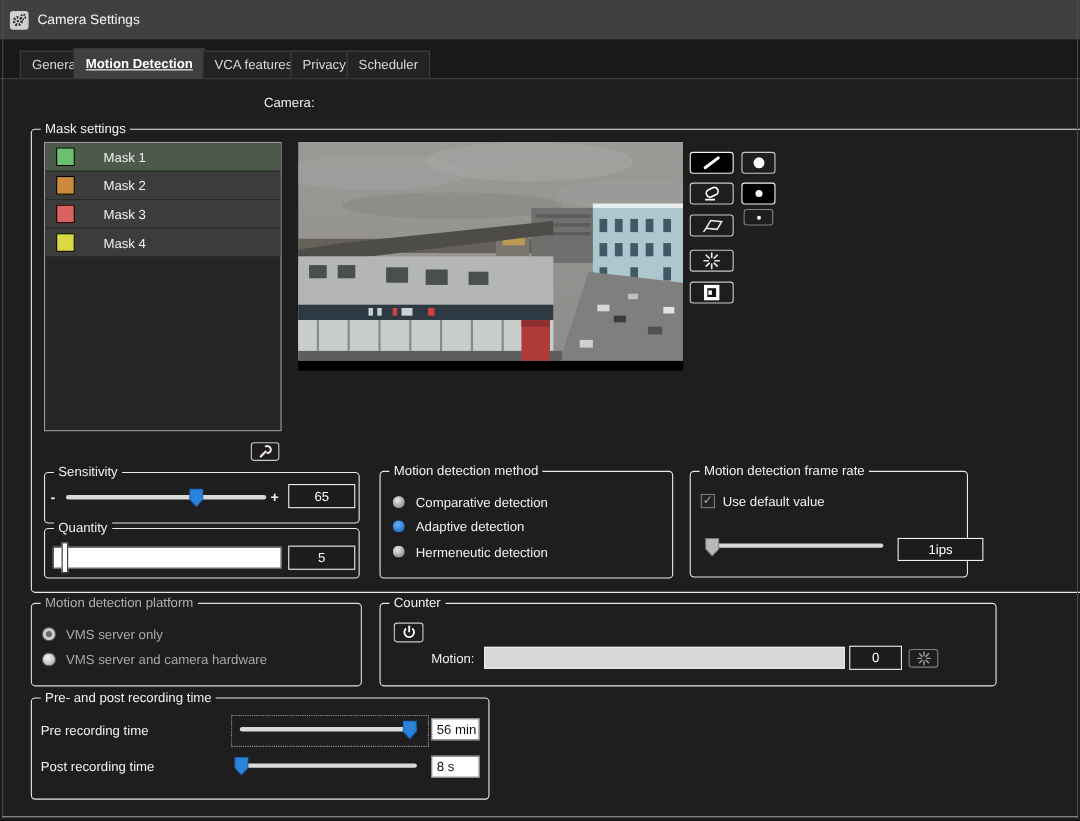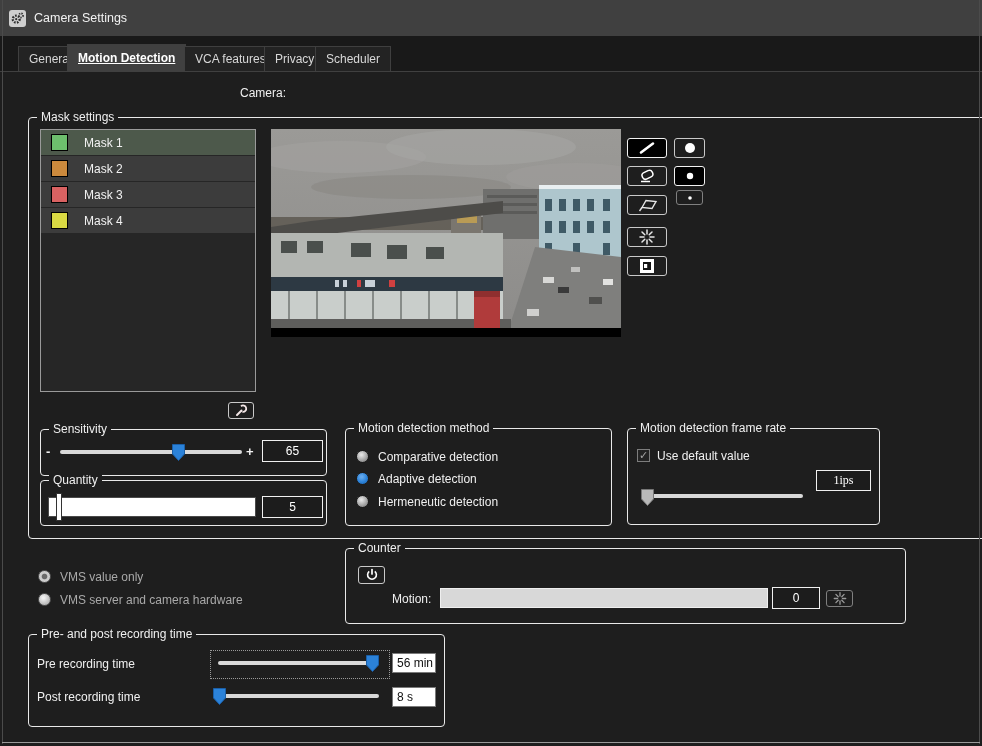--- a/index.html
+++ b/index.html
@@ -22,21 +22,21 @@
   
   .groupbox{position:absolute;border:1px solid #e9e9e9;border-radius:4px;}
   .groupbox.dim{border-color:#dcdcdc;}
   .legend{position:absolute;top:-8px;left:8px;background:#1e1e1e;padding:0 4px;font-size:12px;color:#f0f0f0;white-space:nowrap;}
   .legend.gray{color:#b0b0b0;}
   
   #mask-list{left:40px;top:129px;width:216px;height:263px;background:#262626;border:1px solid #9a9a9a;box-sizing:border-box;}
   .mask-row{height:25px;margin-bottom:1px;background:#3c3c3c;display:flex;align-items:center;}
   .mask-row.selected{background:#4d594b;}
   .swatch{width:15px;height:15px;border:1px solid #000;margin-left:10px;}
-  .mask-label{margin-left:16px;color:#f2f2f2;}
+  .mask-label{margin-left:26px;color:#f2f2f2;}
   
   .toolbtn{position:absolute;border:1px solid #c9c9c9;border-radius:3px;background:#1e1e1e;
            display:flex;align-items:center;justify-content:center;box-sizing:border-box;}
   .toolbtn.active{background:#000;border-color:#f2f2f2;}
   .toolbtn.dimmed{border-color:#808080;}
   
   .track{position:absolute;height:4px;background:#d9d9d9;border-radius:2px;}
   .thumb{position:absolute;width:13px;height:17px;}
   .focus-dotted{position:absolute;border:1px dotted #9a9a9a;}
   .valbox{position:absolute;background:#1c1c1c;border:1px solid #f0f0f0;color:#fff;
@@ -293,24 +293,27 @@
     <div class="legend">Motion detection frame rate</div>
   </div>
   <div class="checkbox" style="left:637px;top:449px;">✓</div>
   <div class="label gray-text" style="left:657px;top:449px;">Use default value</div>
   <div class="track" style="left:645px;top:494px;width:158px;"></div>
   <div class="thumb" style="left:641px;top:489px;">
     <svg width="13" height="17" viewBox="0 0 13 17">
         <polygon points="0.5,0.5 12.5,0.5 12.5,10 6.5,16.5 0.5,10" fill="#b9b9b9" stroke="#777"></polygon>
       </svg>
   </div>
-  <div class="valbox" style="left:816px;top:470px;width:55px;height:21px;font-family:Liberation Serif, serif;">1ips</div>
-
+  <div class="valbox" style="left:816px;top:489px;width:78px;height:21px;">1ips</div>
+
+  <div class="groupbox dim" style="left:28px;top:548px;width:299px;height:74px;">
+    <div class="legend gray">Motion detection platform</div>
+  </div>
   <div class="radio dis-on" style="left:38px;top:570px;"></div>
-  <div class="radio-label gray" style="left:60px;top:570px;">VMS value only</div>
+  <div class="radio-label gray" style="left:60px;top:570px;">VMS server only</div>
   <div class="radio dis-off" style="left:38px;top:593px;"></div>
   <div class="radio-label gray" style="left:60px;top:593px;">VMS server and camera hardware</div>
 
   <div class="groupbox" style="left:345px;top:548px;width:531px;height:74px;padding-left:28px;">
     <div class="legend">Counter</div>
   </div>
   <div class="toolbtn" style="left:358px;top:566px;width:27px;height:18px;">
     <svg width="14" height="14" viewBox="0 0 14 14">
       <path d="M7 1.5 v4.5" stroke="#fff" stroke-width="1.7" fill="none" stroke-linecap="round"></path>
       <path d="M4.2 3.4 a4.4 4.4 0 1 0 5.6 0" stroke="#fff" stroke-width="1.6" fill="none"></path>

